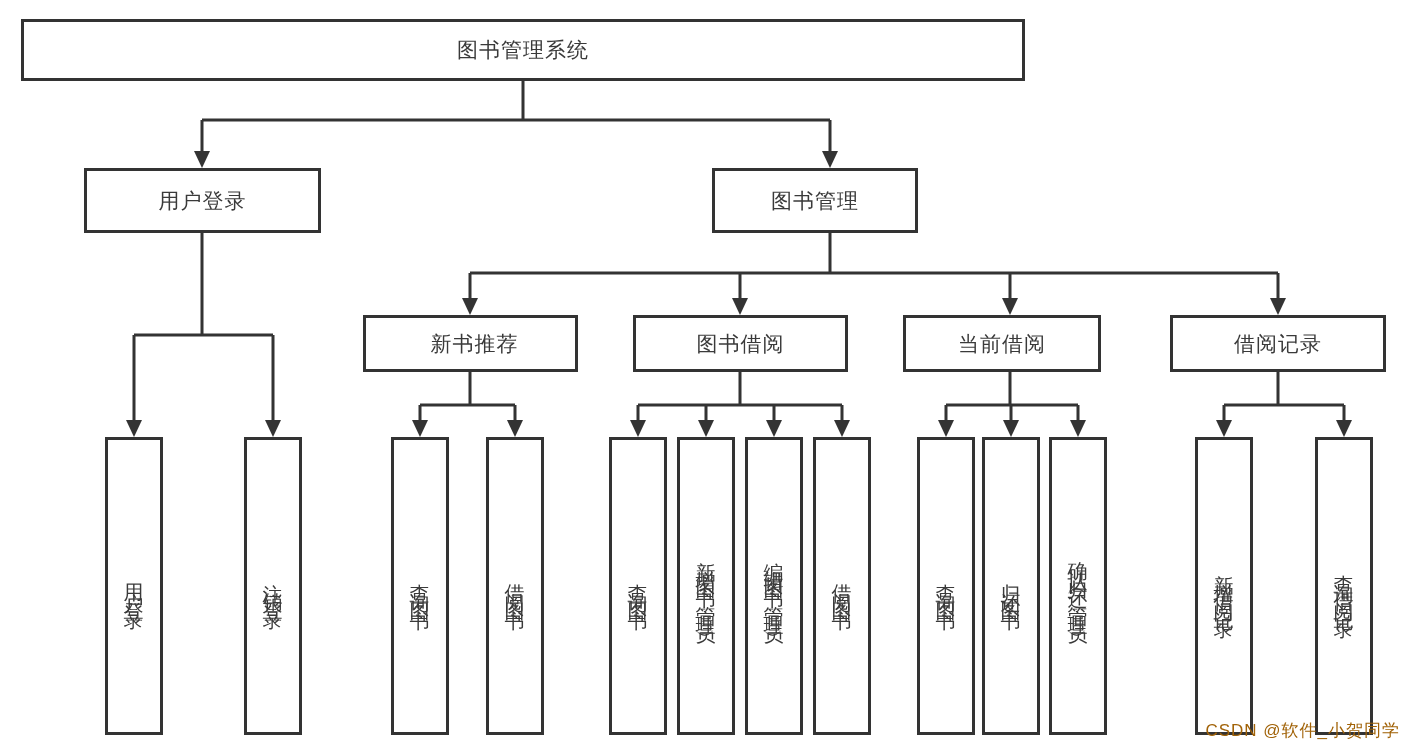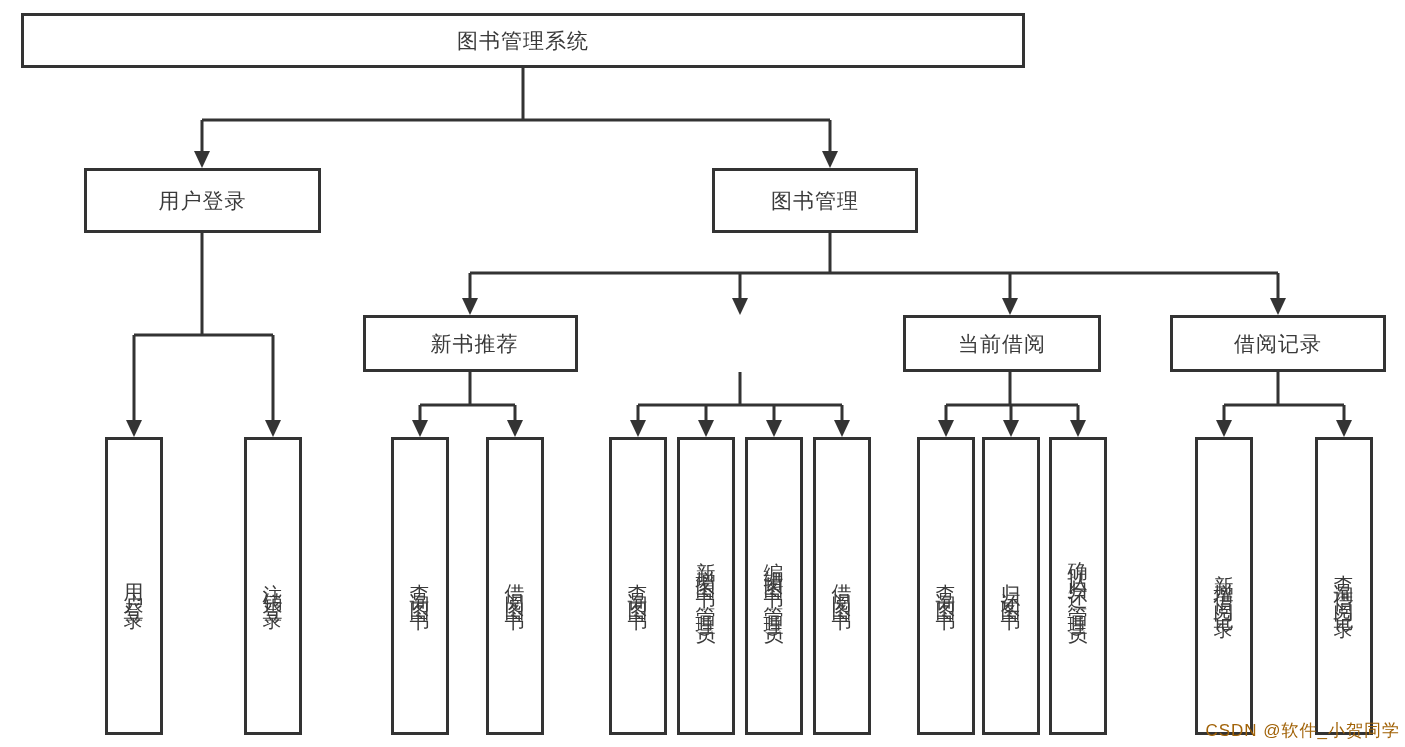--- a/index.html
+++ b/index.html
@@ -39,21 +39,21 @@
   .vbox {
     font-size: 20px;
   }
   .vbox .vtext {
     writing-mode: vertical-lr;
     letter-spacing: 9px;
     line-height: 1;
     white-space: nowrap;
   }
   
-  .n-root  { left: 21px;  top: 13px;  width: 1004px; height: 55px; }
+  .n-root  { left: 21px;  top: 19px;  width: 1004px; height: 62px; }
   
   .n-login { left: 84px;  top: 168px; width: 237px;  height: 65px; }
   .n-mgmt  { left: 712px; top: 168px; width: 206px;  height: 65px; }
   
   .n-rec   { left: 363px;  top: 315px; width: 215px; height: 57px; padding-left: 8px; }
   .n-bor   { left: 633px;  top: 315px; width: 215px; height: 57px; }
   .n-cur   { left: 903px;  top: 315px; width: 198px; height: 57px; }
   .n-hist  { left: 1170px; top: 315px; width: 216px; height: 57px; }
   
   .leaf { top: 437px; width: 58px; height: 298px; }
@@ -136,20 +136,23 @@
   <div class="box hbox n-login">
     <span>用户登录</span>
   </div>
   <div class="box hbox n-mgmt">
     <span>图书管理</span>
   </div>
 
   <div class="box hbox n-rec">
     <span>新书推荐</span>
   </div>
+  <div class="box hbox n-bor">
+    <span>图书借阅</span>
+  </div>
   <div class="box hbox n-cur">
     <span>当前借阅</span>
   </div>
   <div class="box hbox n-hist">
     <span>借阅记录</span>
   </div>
 
   <div class="box vbox leaf l-a1">
     <span class="vtext">用户登录</span>
   </div>

